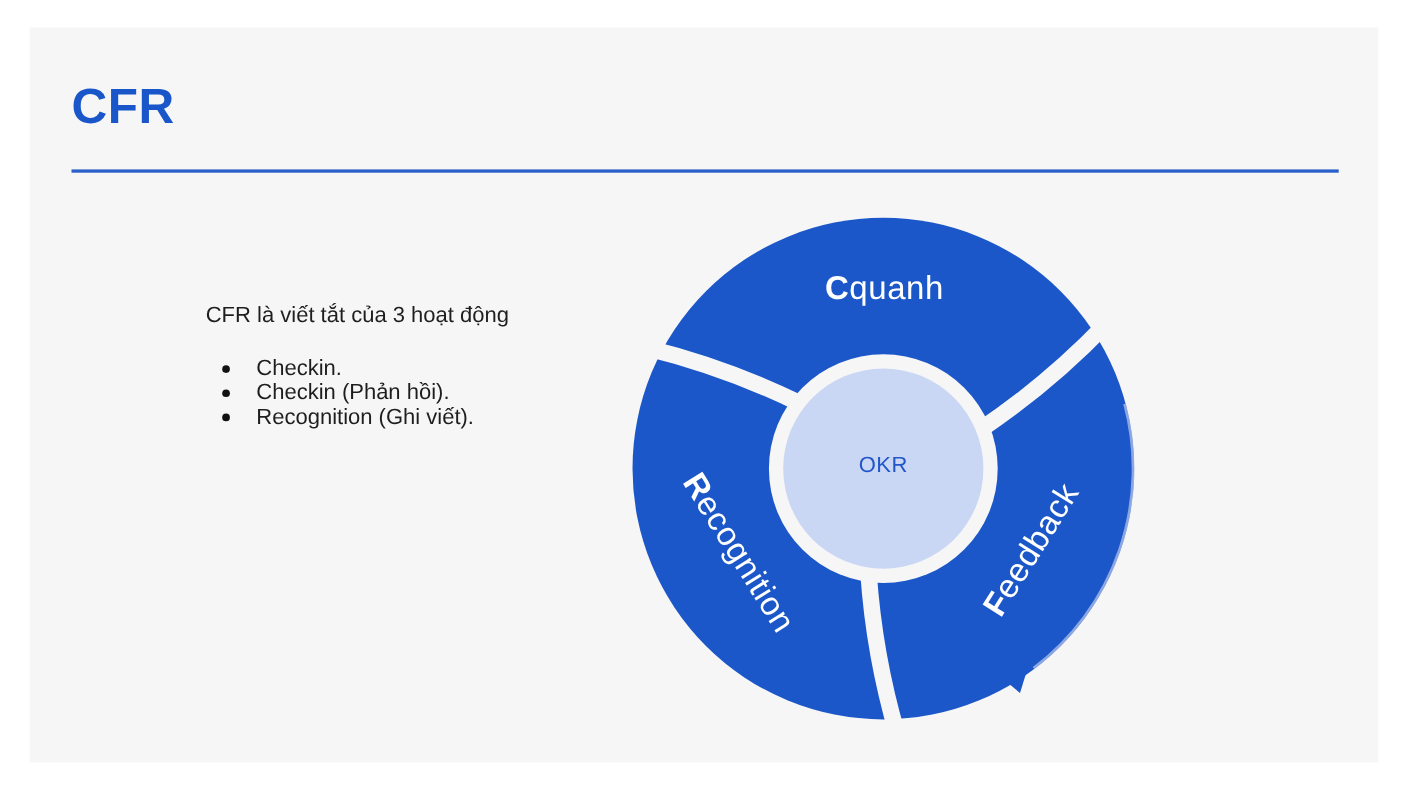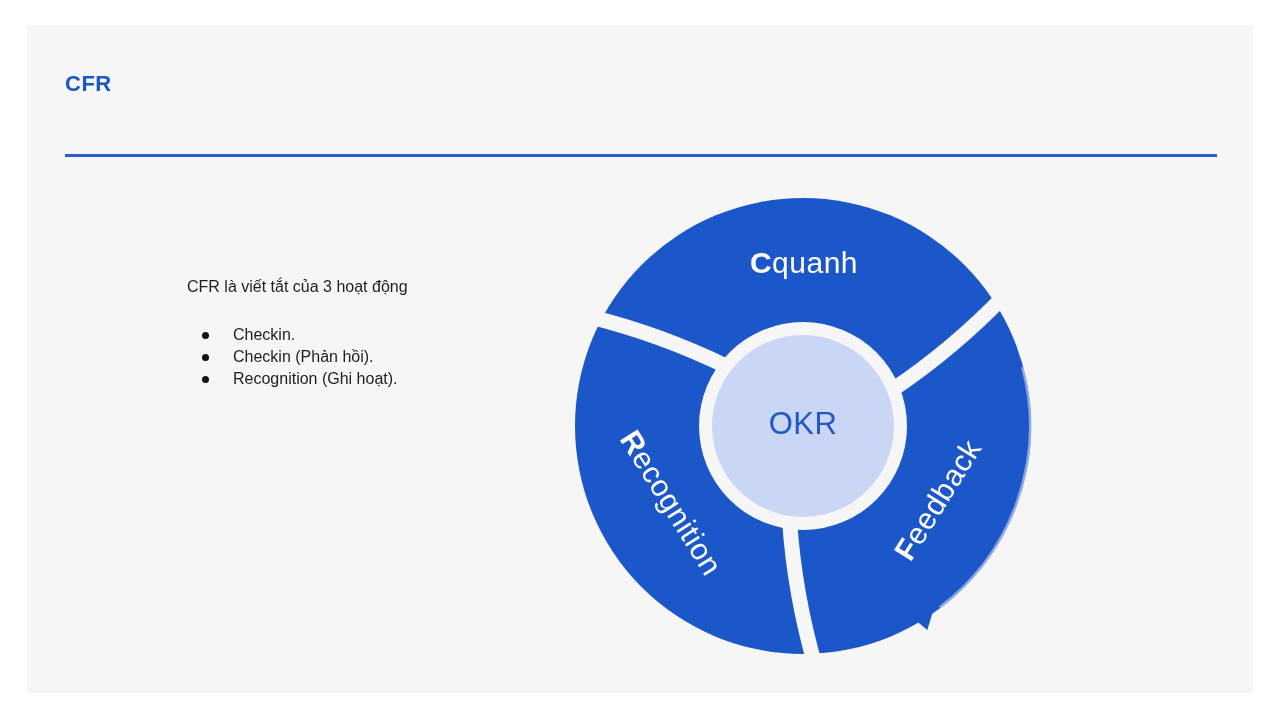--- a/index.html
+++ b/index.html
@@ -24,36 +24,36 @@
   }
   .slide {
     position: absolute;
     left: 27px; top: 25px;
     width: 1226px; height: 668px;
     background: var(--slide_bg);
   }
   .page-title {
     position: absolute;
     left: 38px; top: 46px;
-    font-size: 22px;
+    font-size: 45px;
     font-weight: bold;
     color: var(--title_blue);
     letter-spacing: 0.5px;
   }
   .title-rule {
     position: absolute;
     left: 38px; top: 129px;
     width: 1152px; height: 3px;
     background: var(--rule_blue);
   }
   .intro-block {
     position: absolute;
     left: 160px; top: 251px;
     color: var(--body_text);
-    font-size: 16px;
+    font-size: 20px;
     line-height: 22px;
     white-space: nowrap;
   }
   .bullet-list { margin-top: 26px; }
   .bullet-item { display: flex; align-items: center; height: 22px; }
   .bullet-dot {
     width: 7px; height: 7px;
     border-radius: 50%;
     background: #111111;
     margin-left: 15px;
@@ -81,21 +81,21 @@
   }
   .seg-label .initial { font-weight: bold; }
   .label-checkin     { left: 230px; top: 66px;  transform: translate(-50%,-50%); }
   .label-recognition { left: 97px;  top: 306px; transform: translate(-50%,-50%) rotate(58deg); }
   .label-feedback    { left: 364px; top: 303px; transform: translate(-50%,-50%) rotate(-58deg); }
   .okr-label {
     position: absolute;
     left: 229px; top: 227px;
     transform: translate(-50%,-50%);
     color: var(--center_text);
-    font-size: 31px;
+    font-size: 20px;
     letter-spacing: 0.5px;
   }
 </style>
 </head>
 <body>
 
 <div class="slide">
 
   <div class="page-title">CFR</div>
 
@@ -108,21 +108,21 @@
       <div class="bullet-item">
         <span class="bullet-dot"></span>
         <span>Checkin.</span>
       </div>
       <div class="bullet-item">
         <span class="bullet-dot"></span>
         <span>Checkin (Phản hồi).</span>
       </div>
       <div class="bullet-item">
         <span class="bullet-dot"></span>
-        <span>Recognition (Ghi hoạt).</span>
+        <span>Recognition (Ghi viết).</span>
       </div>
     </div>
   </div>
 
   <div class="diagram">
     <svg width="458" height="458" viewBox="0 0 458 458">
 
       <circle class="donut" cx="229" cy="229" r="228"></circle>
 
       <path class="edge-highlight" d="M448.3 170.2 A227 227 0 0 1 365.6 410.3"></path>

